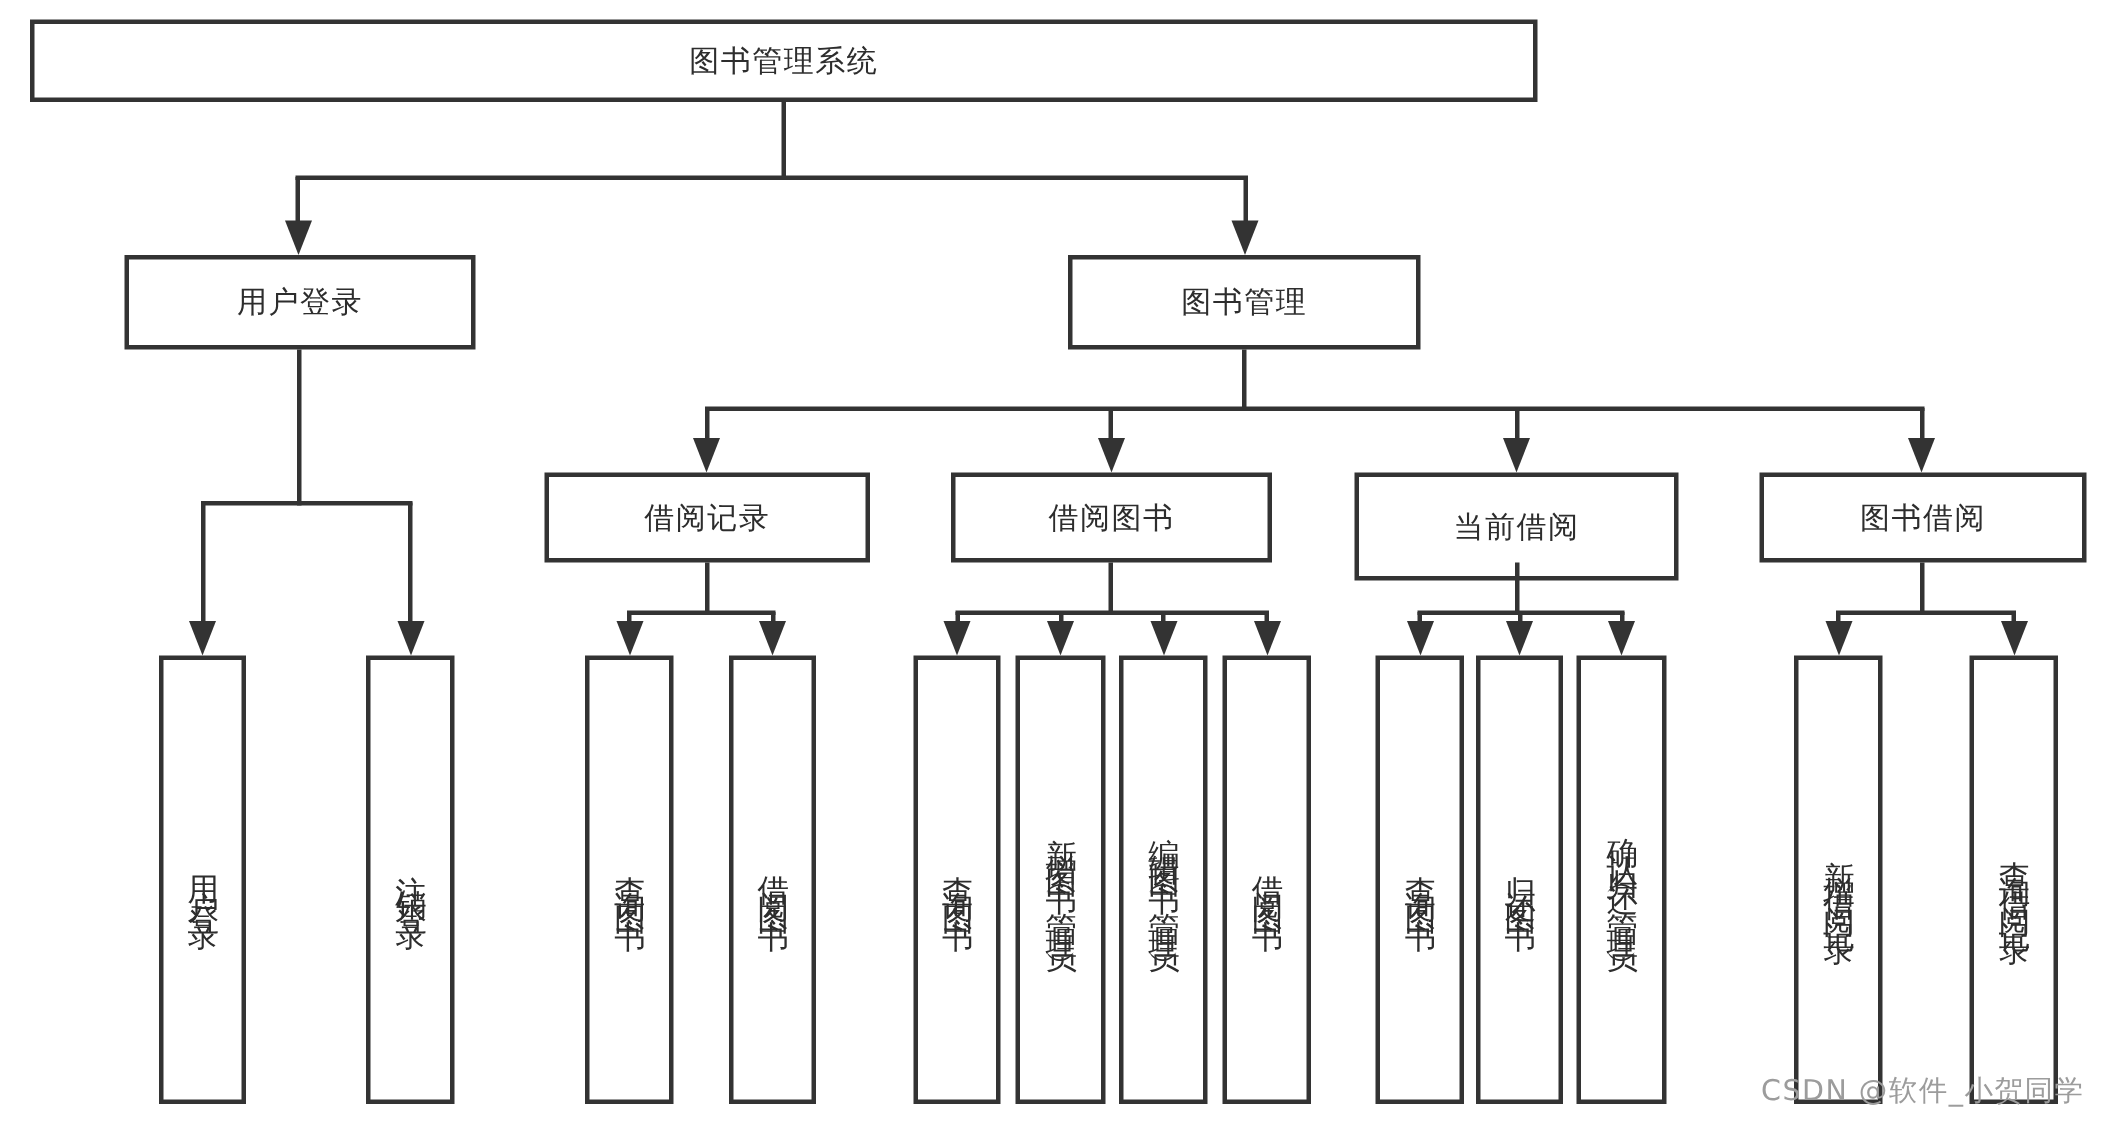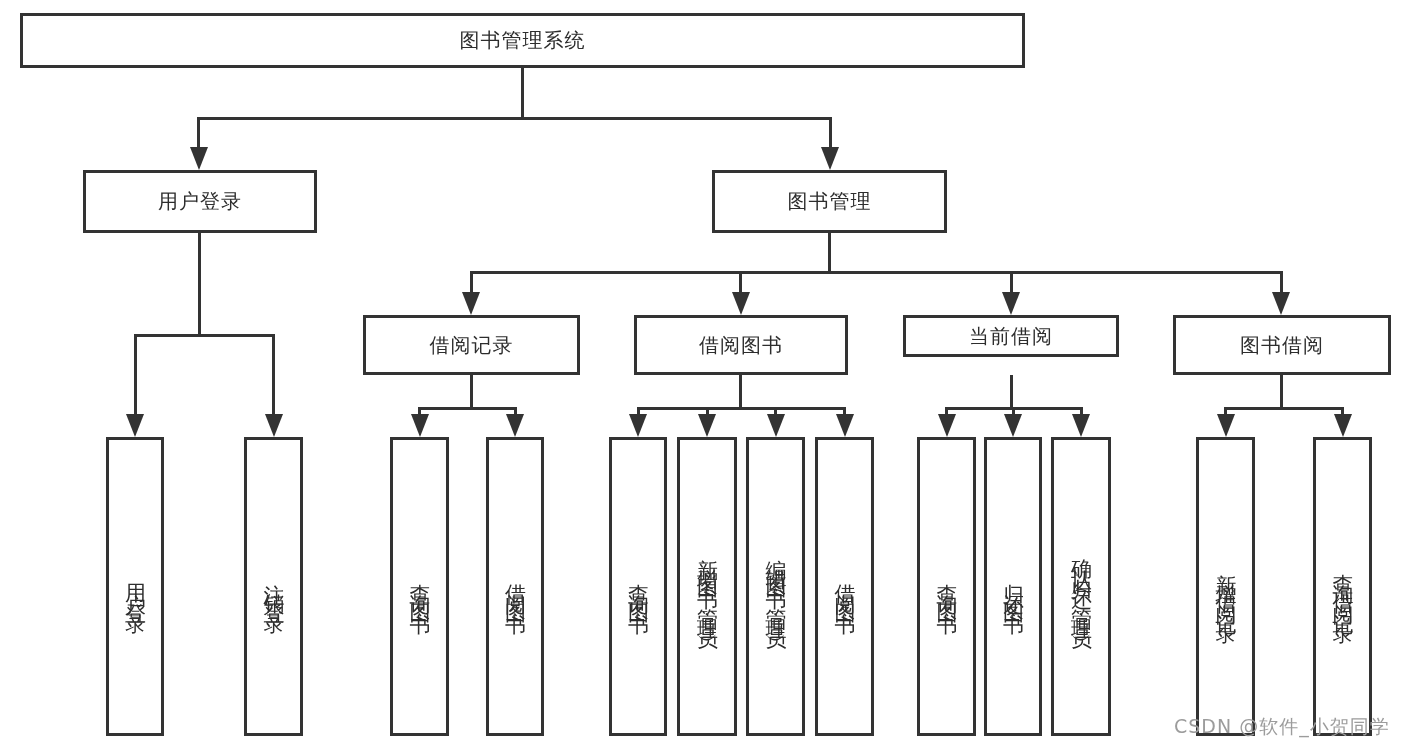--- a/index.html
+++ b/index.html
@@ -70,21 +70,21 @@
 
 <div class="stage">
 
   <div class="box" style="left:20px;top:13px;width:1005px;height:55px">图书管理系统</div>
 
   <div class="box" style="left:83px;top:170px;width:234px;height:63px">用户登录</div>
   <div class="box" style="left:712px;top:170px;width:235px;height:63px">图书管理</div>
 
   <div class="box" style="left:363px;top:315px;width:217px;height:60px">借阅记录</div>
   <div class="box" style="left:634px;top:315px;width:214px;height:60px">借阅图书</div>
-  <div class="box" style="left:903px;top:315px;width:216px;height:42px">当前借阅</div>
+  <div class="box" style="left:903px;top:315px;width:216px;height:72px">当前借阅</div>
   <div class="box" style="left:1173px;top:315px;width:218px;height:60px">图书借阅</div>
 
   <div class="box leaf" style="left:106px;width:58px">
     <span class="vtext">用户登录</span>
   </div>
   <div class="box leaf" style="left:244px;width:59px">
     <span class="vtext">注销登录</span>
   </div>
 
   <div class="box leaf" style="left:390px;width:59px">

